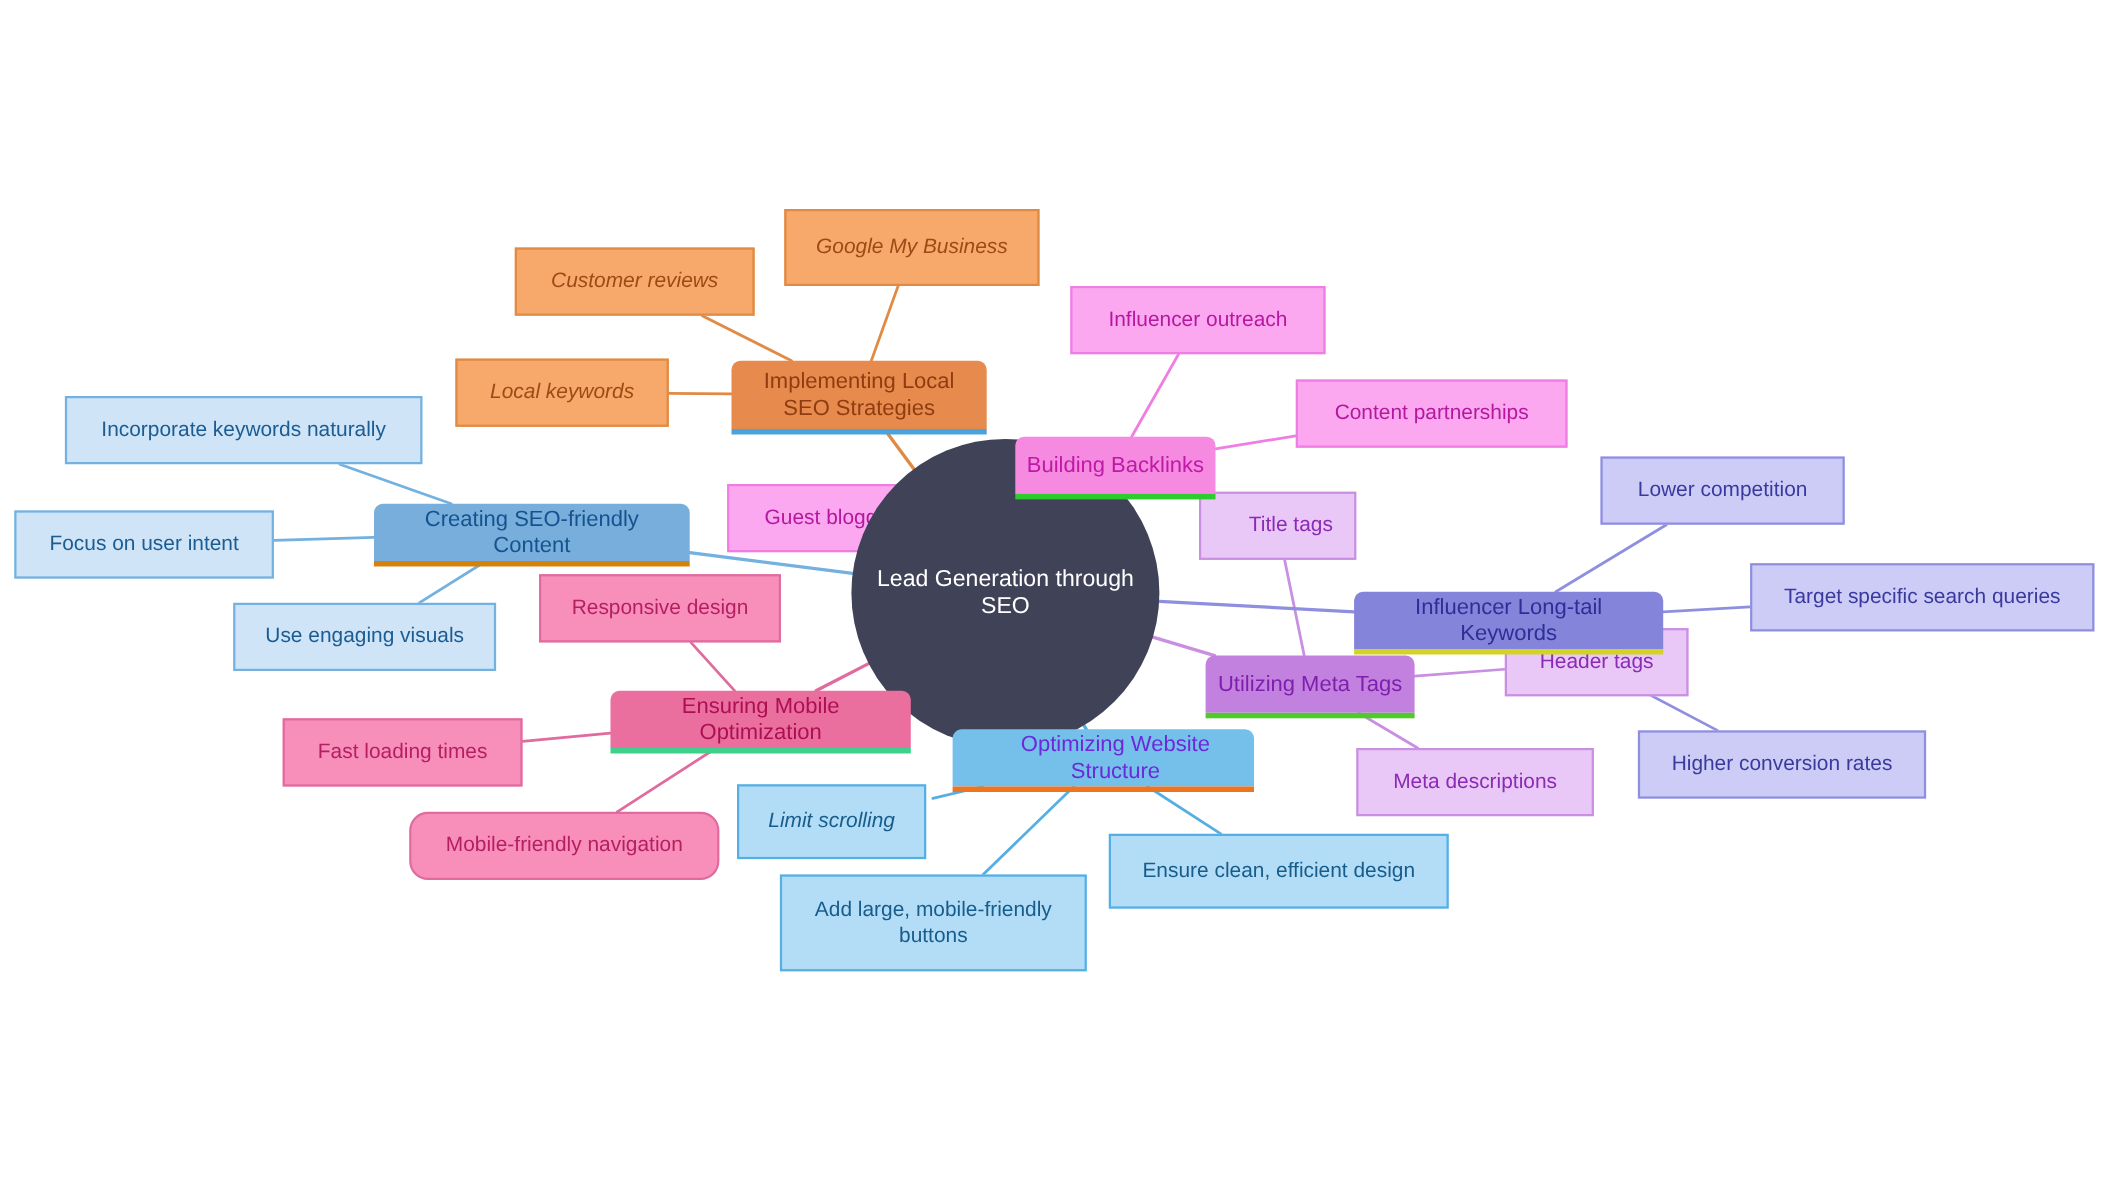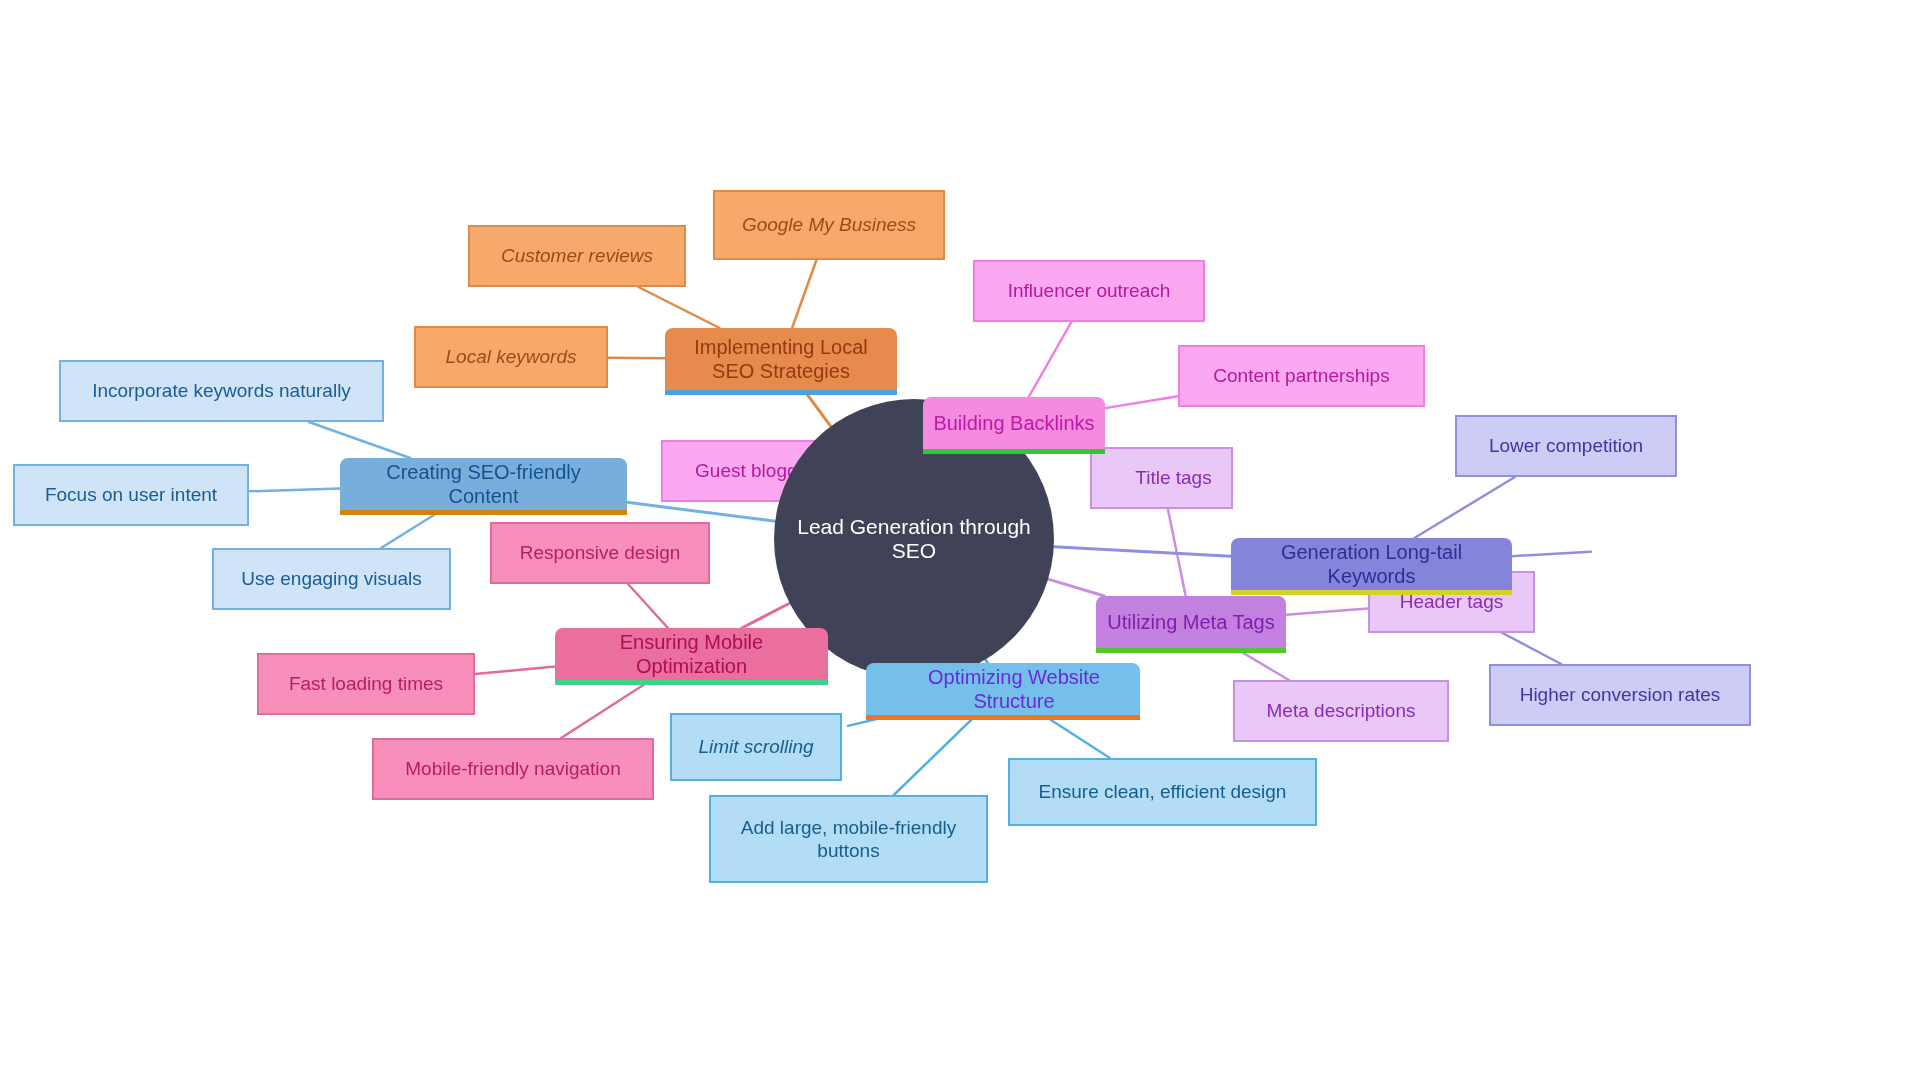--- a/index.html
+++ b/index.html
@@ -132,21 +132,21 @@
     <div class="node br-pink branch" style="left: 555px; top: 628px; width: 273px; height: 52px;">
       <span>Ensuring Mobile Optimization</span>
       <div class="underline" style="background: rgb(63, 209, 139);"></div>
     </div>
     <div class="node leaf-pink" style="left: 490px; top: 522px; width: 220px; height: 62px; font-size: 19px;">
       <span>Responsive design</span>
     </div>
     <div class="node leaf-pink" style="left: 257px; top: 653px; width: 218px; height: 62px; font-size: 19px;">
       <span>Fast loading times</span>
     </div>
-    <div class="node leaf-pink" style="left: 372px; top: 738px; width: 282px; height: 62px; font-size: 19px;">
+    <div class="node leaf-pink" style="left: 372px; top: 738px; width: 282px; height: 62px; font-size: 19px; border-radius: 17px;">
       <span>Mobile-friendly navigation</span>
     </div>
     <div class="node br-lblue branch" style="left: 866px; top: 663px; width: 274px; height: 52px;">
       <span>Optimizing Website Structure</span>
       <div class="underline" style="background: rgb(239, 116, 32);"></div>
     </div>
     <div class="node leaf-lblue" style="left: 670px; top: 713px; width: 172px; height: 68px; font-size: 19px; font-style: italic;">
       <span>Limit scrolling</span>
     </div>
     <div class="node leaf-lblue" style="left: 709px; top: 795px; width: 279px; height: 88px; font-size: 19px;">
@@ -175,22 +175,25 @@
     <div class="node leaf-violet" style="left: 1090px; top: 447px; width: 143px; height: 62px; font-size: 19px; padding-left: 24px;">
       <span>Title tags</span>
     </div>
     <div class="node leaf-violet" style="left: 1368px; top: 571px; width: 167px; height: 62px; font-size: 19px;">
       <span>Header tags</span>
     </div>
     <div class="node leaf-violet" style="left: 1233px; top: 680px; width: 216px; height: 62px; font-size: 19px;">
       <span>Meta descriptions</span>
     </div>
     <div class="node br-indigo branch" style="left: 1231px; top: 538px; width: 281px; height: 52px;">
-      <span>Generation Long-tail Keywords</span>
+      <span>Influencer Long-tail Keywords</span>
       <div class="underline" style="background: rgb(211, 211, 39);"></div>
     </div>
     <div class="node leaf-indigo" style="left: 1455px; top: 415px; width: 222px; height: 62px; font-size: 19px;">
       <span>Lower competition</span>
+    </div>
+    <div class="node leaf-indigo" style="left: 1591px; top: 512px; width: 313px; height: 62px; font-size: 19px;">
+      <span>Target specific search queries</span>
     </div>
     <div class="node leaf-indigo" style="left: 1489px; top: 664px; width: 262px; height: 62px; font-size: 19px;">
       <span>Higher conversion rates</span>
     </div>
   </div>
 
 </body></html>

